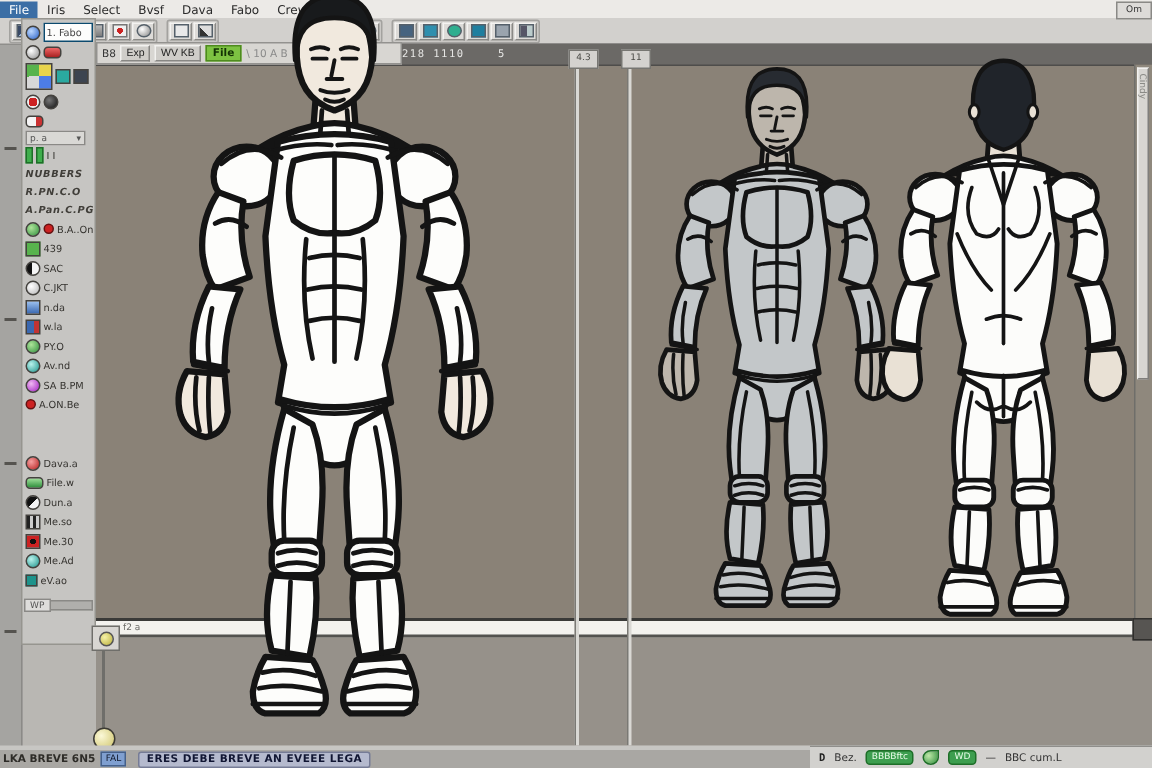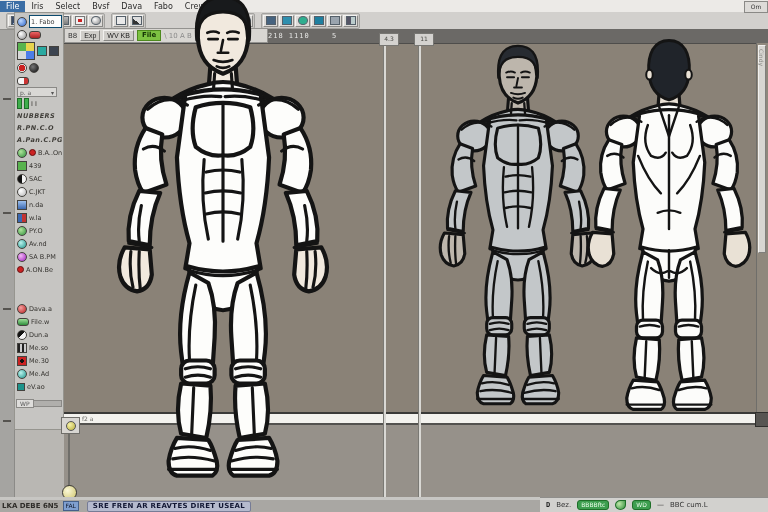--- a/index.html
+++ b/index.html
@@ -495,23 +495,23 @@
       <span class="lbl">eV.ao</span>
     </div>
     <div class="sb-footer">
       <span class="sb-thumb">WP</span>
       <span class="sb-track"></span>
     </div>
   </div>
 
   <div class="abs bottomline"></div>
   <div class="abs statusbar">
-    <span class="st-left">LKA DEBE 6N5</span>
+    <span class="st-left">LKA BREVE 6N5</span>
     <span class="st-tag">FAL</span>
-    <span class="st-chip">SRE FREN AR REAVTES DIRET USEAL</span>
+    <span class="st-chip">ERES DEBE BREVE AN EVEEE LEGA</span>
   </div>
   <div class="abs taskbar">
     <span class="tk-d">D</span>
     <span class="tk-txt">Bez.</span>
     <span class="tk-green">BBBBftc</span>
     <span class="tk-leaf"></span>
     <span class="tk-green">WD</span>
     <span class="tk-txt">—</span>
     <span class="tk-txt">BBC cum.L</span>
   </div>

